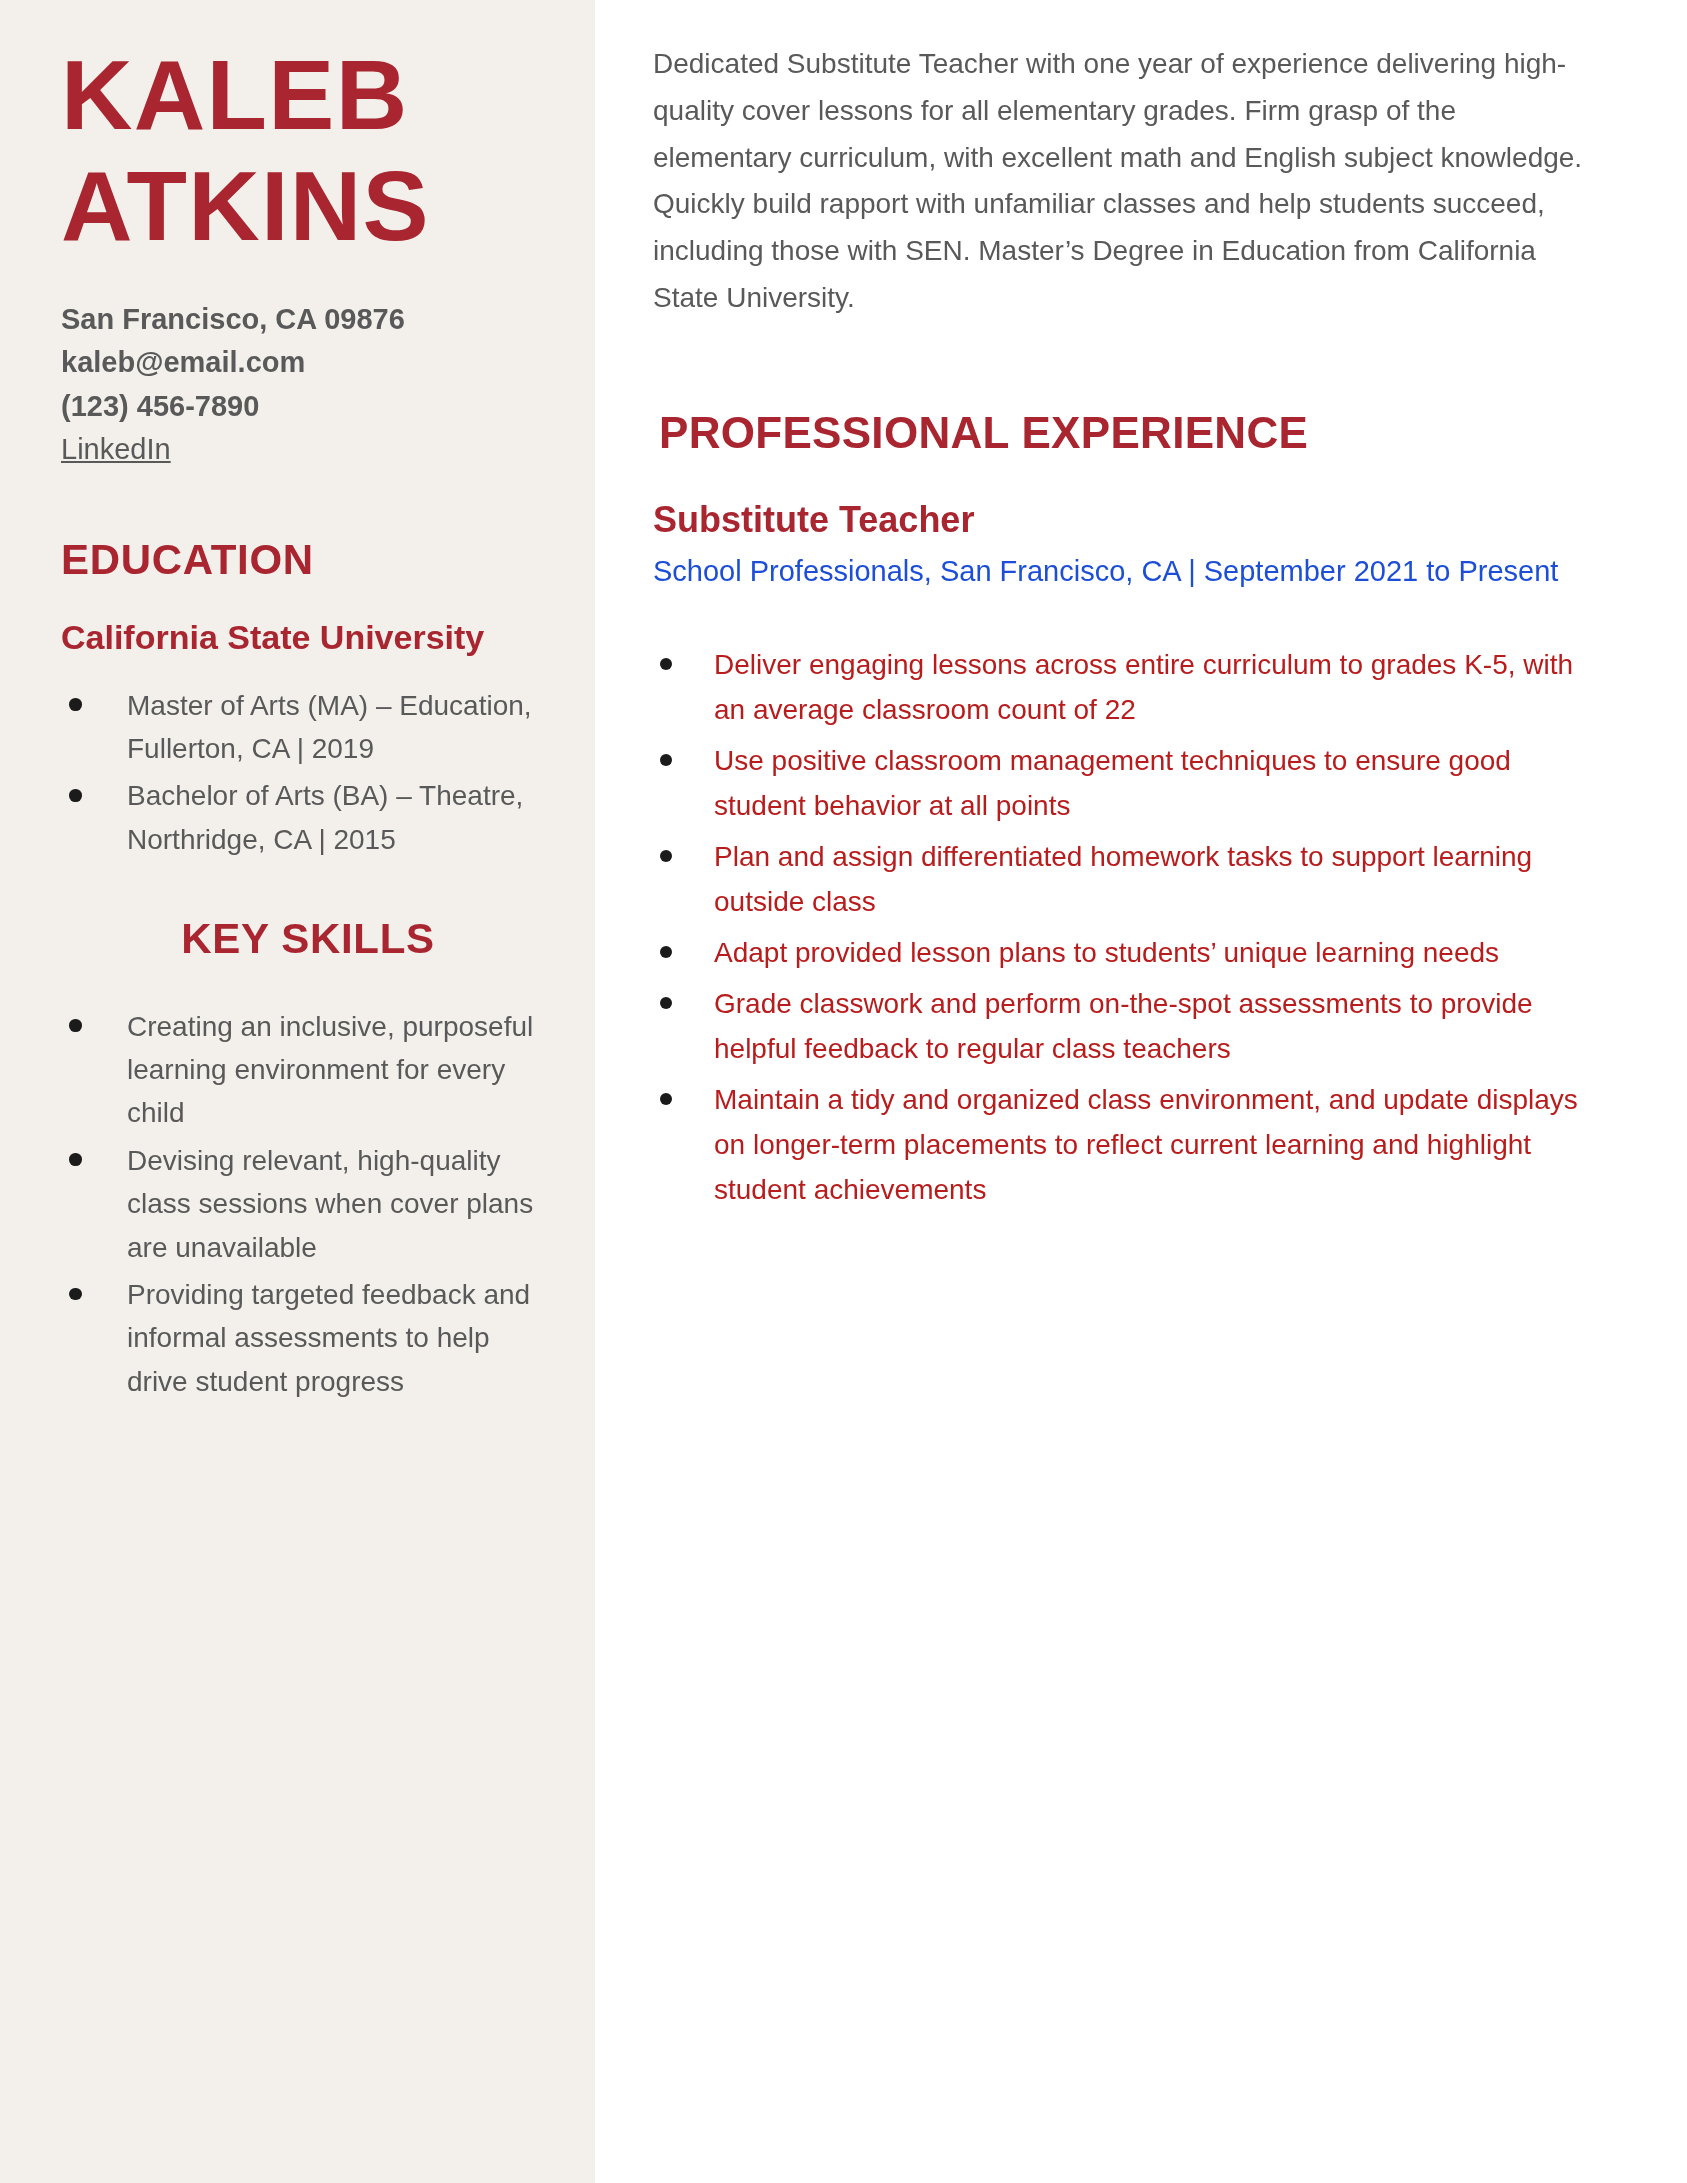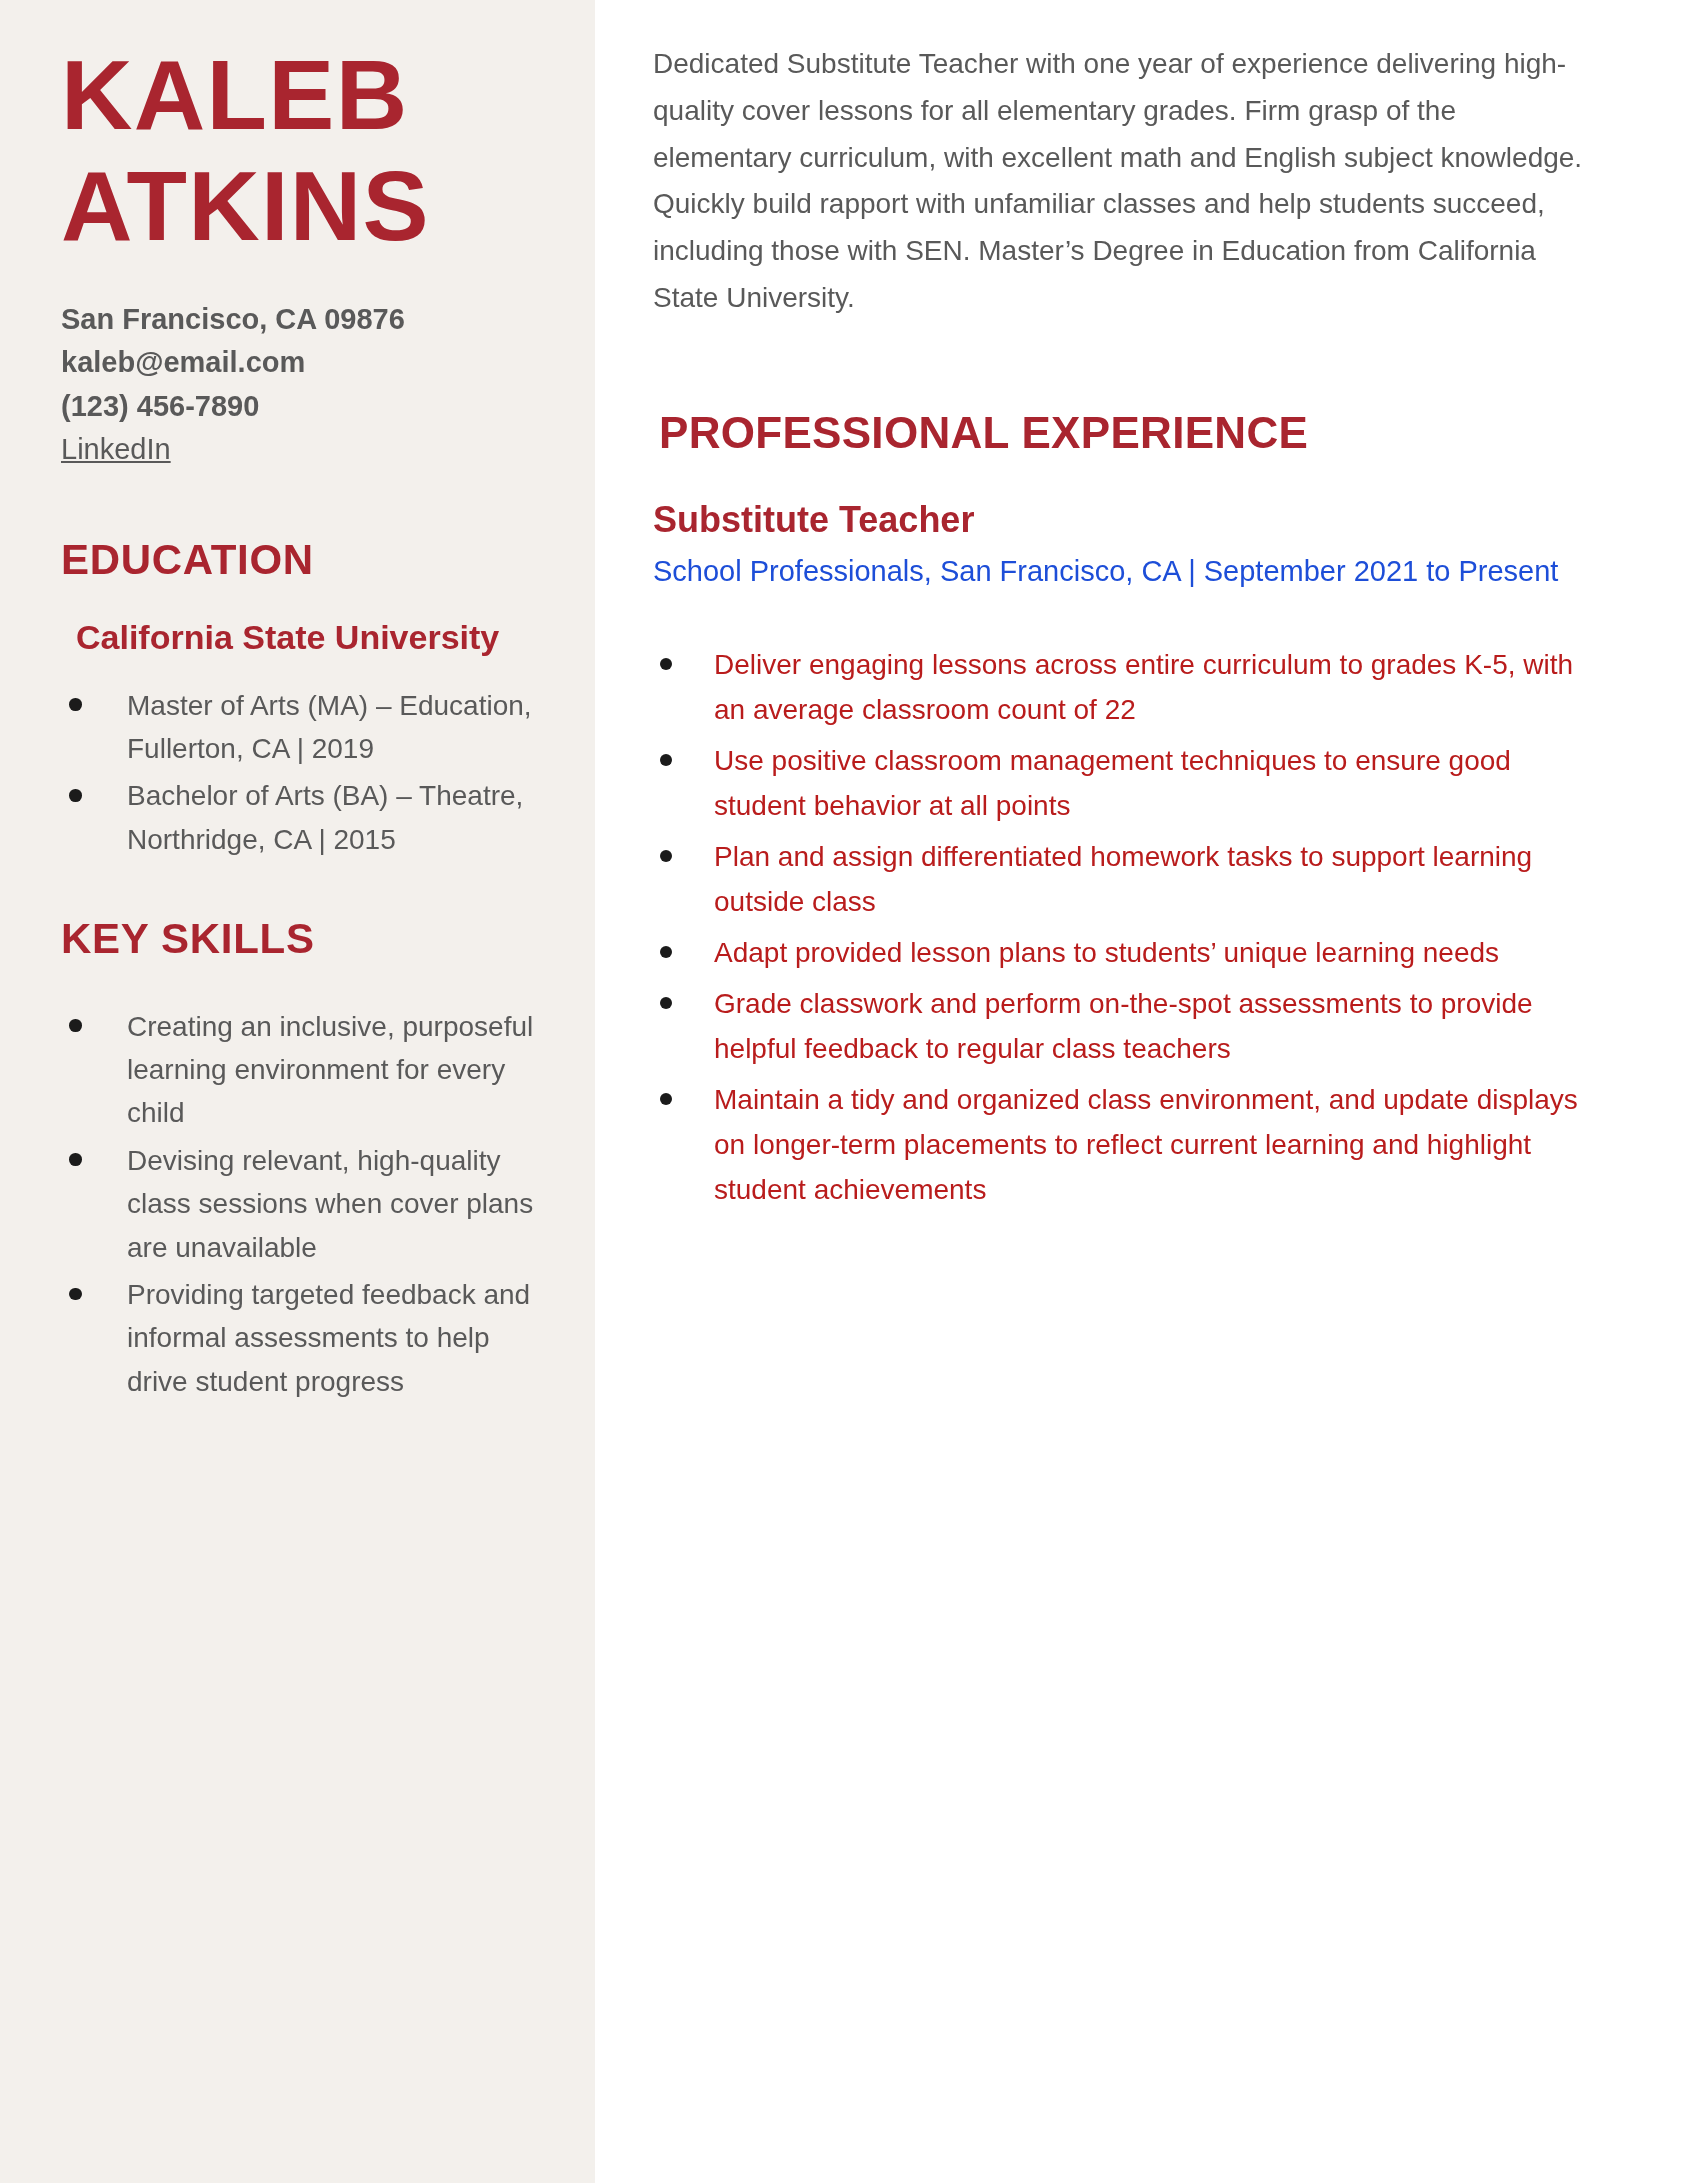--- a/index.html
+++ b/index.html
@@ -45,21 +45,21 @@
 
   .side-header {
     margin: 63px 0 0 0;
     color: #a9252f;
     font-size: 42px;
     line-height: 1.2;
     font-weight: 700;
     letter-spacing: 0.7px;
   }
   .side-subheader {
-    margin: 32px 0 0 15px;
+    margin: 32px 0 0 0;
     color: #a9252f;
     font-size: 34px;
     line-height: 1.22;
     font-weight: 700;
   }
   .side-list {
     list-style: none;
     margin: 25px 0 0 0;
     padding: 0;
     color: #595959;
@@ -72,21 +72,21 @@
     margin: 0 0 4px 0;
   }
   .side-list li::before {
     content: "";
     position: absolute;
     left: 8px; top: 14.6px;
     width: 12.6px; height: 12.6px;
     border-radius: 50%;
     background: #1b1b1b;
   }
-  .skills-header { margin-top: 53px; }
+  .skills-header { margin-top: 53px; text-align: center; }
   .skills-list { margin-top: 40px; }
 
   
   .main {
     position: absolute; left: 595px; top: 0;
     width: 1092px; height: 1979px;
     box-sizing: border-box;
     padding: 41px 93px 0 58px;
     background: #ffffff;
   }

